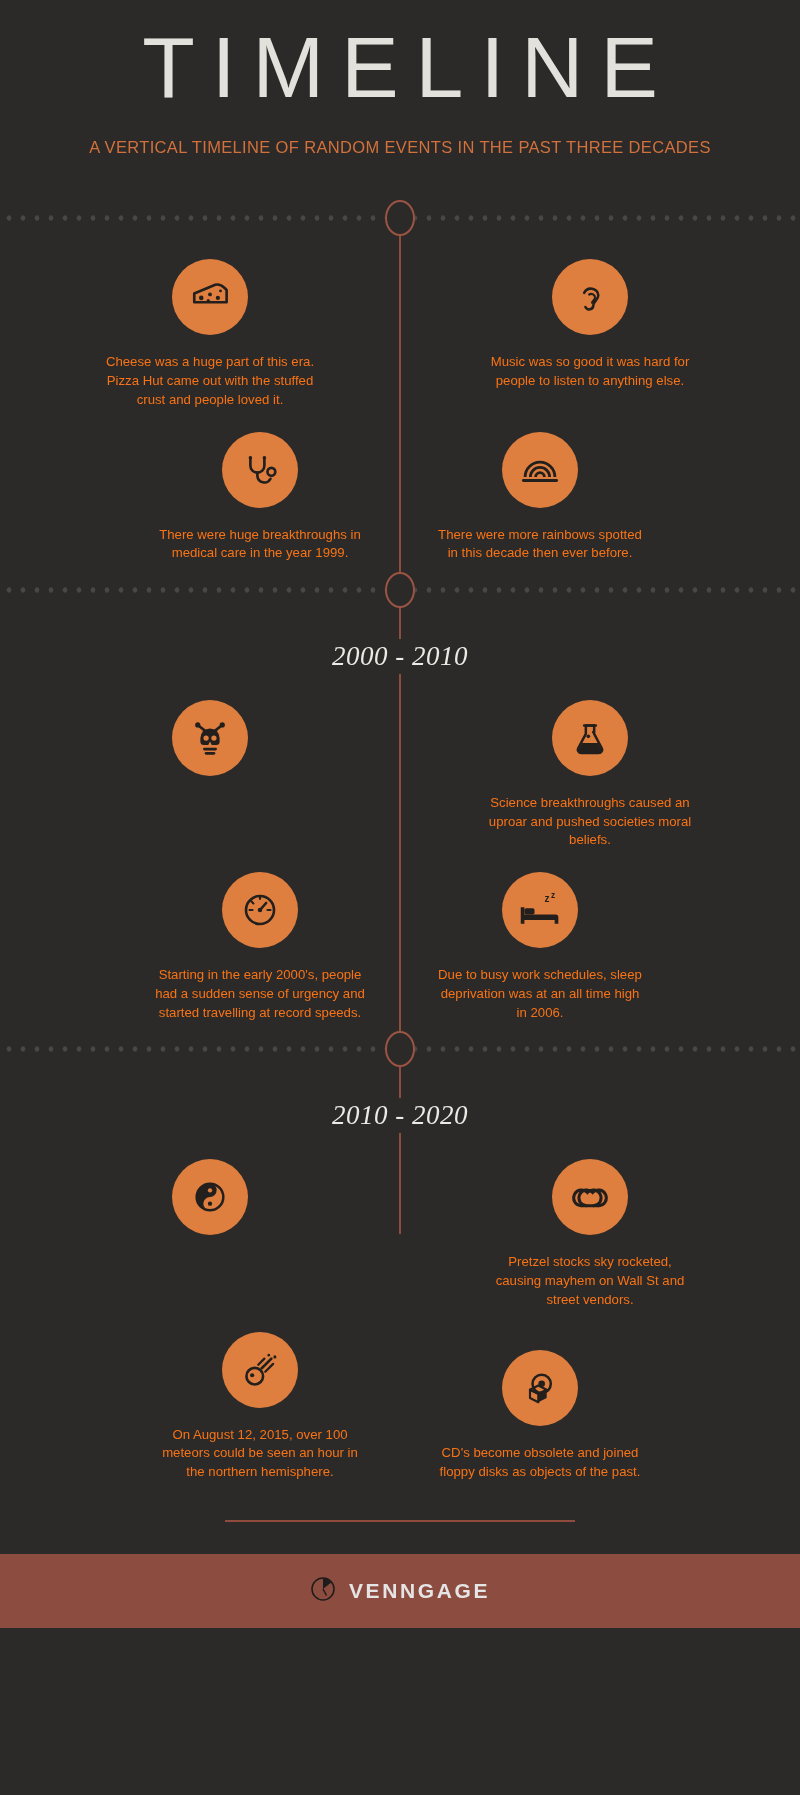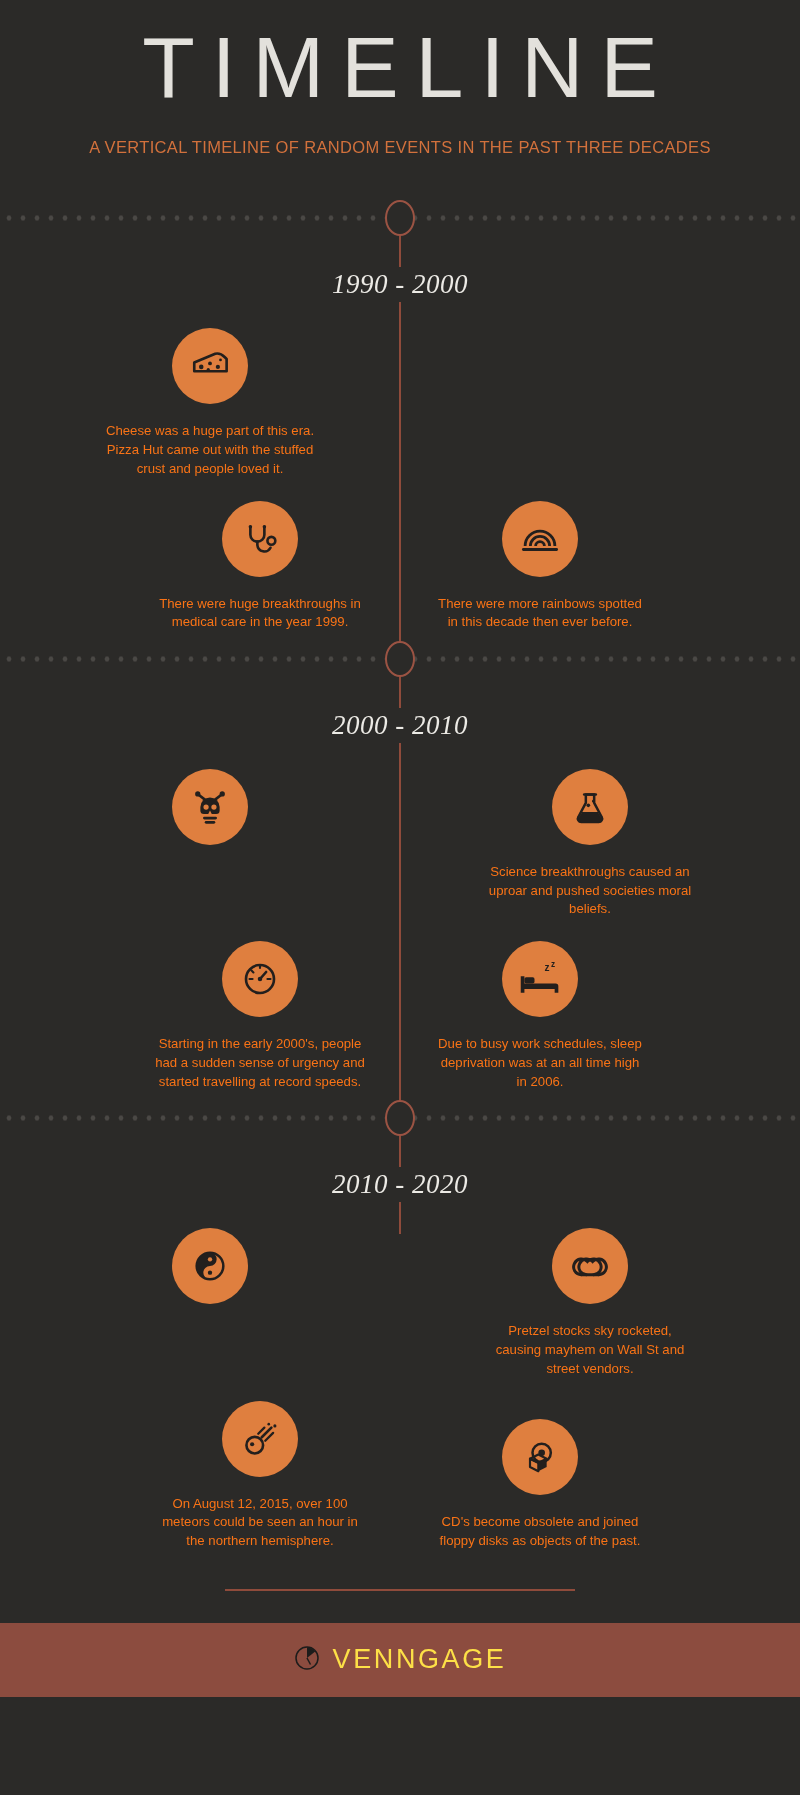--- a/index.html
+++ b/index.html
@@ -125,54 +125,62 @@
   .footer {
     margin-top: 26px;
     height: 74px;
     background: #8c4c3f;
     display: flex;
     align-items: center;
     justify-content: center;
     gap: 13px;
   }
   .footer-logo-text {
-    font-size: 27px;
+    font-size: 21px;
     letter-spacing: 2.6px;
-    color: #fde047;
-    font-weight: 400;
+    color: #e5e5e5;
+    font-weight: 700;
   }
 </style>
 </head>
 <body>
 
 <div class="header">
   <div class="main-title">TIMELINE</div>
   <div class="subtitle">A VERTICAL TIMELINE OF RANDOM EVENTS IN THE PAST THREE DECADES</div>
 </div>
 
 <div class="timeline" id="timeline-root">
     <div class="divider-row">
       <div class="dotted-line"></div>
       <div class="node-circle"></div>
     </div>
-    <div class="decade-label"><span>1990 - 2000</span></div>
     <div class="row">
       <div class="row-inner">
         <div class="cell">
           <div class="icon-badge">
             <svg width="42" height="42" viewBox="0 0 48 48">
               <path d="M6 30 L6 20 L30 10 C34 9 38 11 41 14 L43 16 L43 30 Z" fill="none" stroke="#231f1d" stroke-width="3" stroke-linejoin="round"></path>
               <circle cx="14" cy="25" r="2.6" fill="#231f1d"></circle>
               <circle cx="24" cy="21" r="2.2" fill="#231f1d"></circle>
               <circle cx="22" cy="28" r="1.8" fill="#231f1d"></circle>
               <circle cx="33" cy="25" r="2.4" fill="#231f1d"></circle>
               <circle cx="36" cy="17" r="1.6" fill="#231f1d"></circle>
             </svg>
           </div>
           <div class="event-text">Cheese was a huge part of this era. Pizza Hut came out with the stuffed crust and people loved it.</div>
+        </div>
+        <div class="cell">
+          <div class="icon-badge">
+            <svg width="40" height="40" viewBox="0 0 48 48">
+              <path d="M17 19 a9 9 0 0 1 17 3 c0 6-6 7-6 12 a5 5 0 0 1-9.5 2" fill="none" stroke="#231f1d" stroke-width="3" stroke-linecap="round"></path>
+              <path d="M23 21 a4.5 4.5 0 0 1 7 4 c0 3-3.5 3.5-3.5 6" fill="none" stroke="#231f1d" stroke-width="2.6" stroke-linecap="round"></path>
+            </svg>
+          </div>
+          <div class="event-text">Music was so good it was hard for people to listen to anything else.</div>
         </div>
       </div>
     </div>
     <div class="row">
       <div class="row-inner" style="width: 560px;">
         <div class="cell">
           <div class="icon-badge">
             <svg width="42" height="42" viewBox="0 0 48 48">
               <path d="M13 10 v9 a8 8 0 0 0 16 0 v-9" fill="none" stroke="#231f1d" stroke-width="3" stroke-linecap="round"></path>
               <circle cx="13" cy="10" r="2" fill="#231f1d"></circle>

